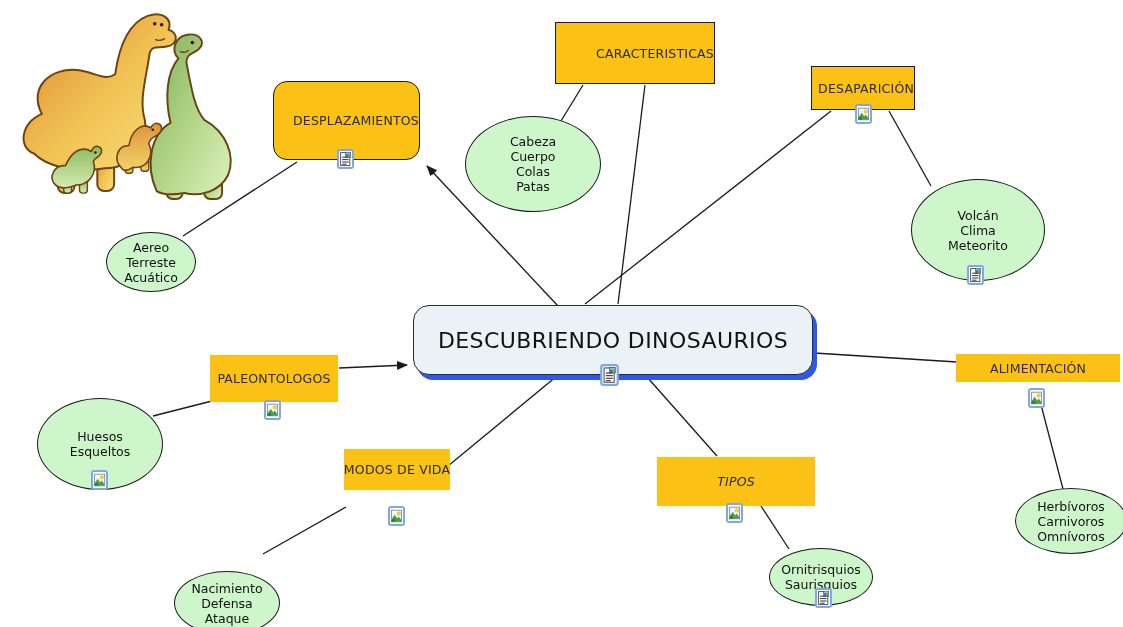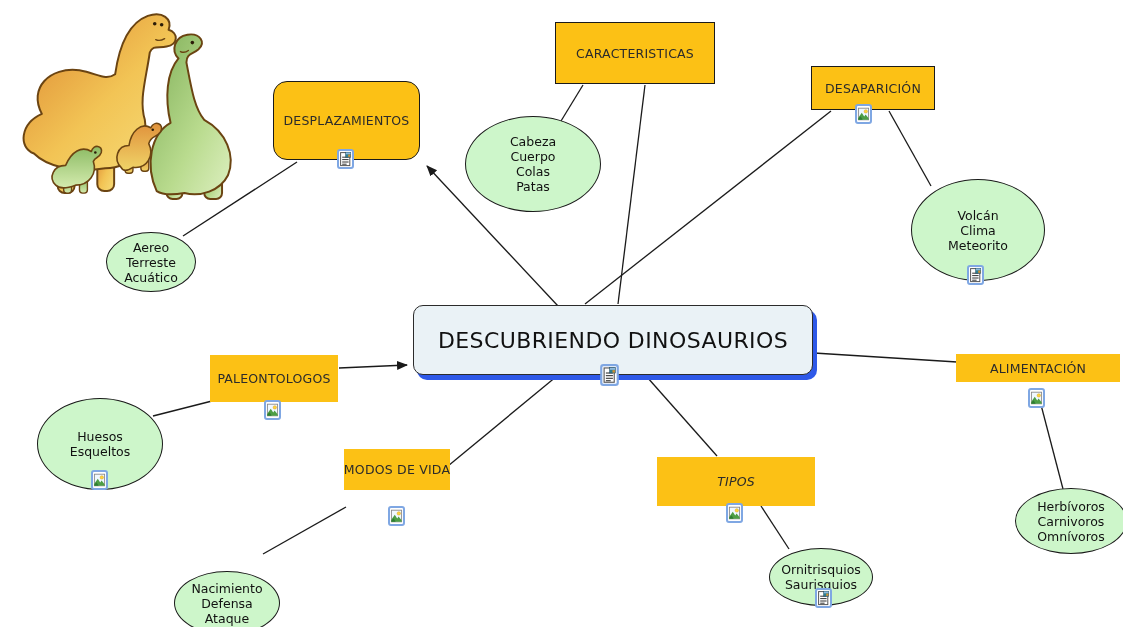--- a/index.html
+++ b/index.html
@@ -4,24 +4,24 @@
 <style>
   html,body{margin:0;padding:0;background:#fff;}
   #canvas{
     position:relative;width:1123px;height:627px;overflow:hidden;background:#ffffff;
     font-family:"DejaVu Sans","Liberation Sans",sans-serif;color:#1a1a1a;
   }
   #wires{position:absolute;left:0;top:0;z-index:1;}
   .node{position:absolute;z-index:2;display:flex;align-items:center;justify-content:center;
         text-align:center;box-sizing:border-box;}
   .topic{background:#FCC115;font-size:12.5px;letter-spacing:.2px;color:#2b2b2b;white-space:nowrap;}
-  .topic.bordered{border:1.2px solid #1a1a1a;}
+  .topic.bordered{border:1.2px solid #1a1a1a;justify-content:flex-end;}
   .detail{background:#CDF6CA;border:1.3px solid #1a1a1a;border-radius:50%;
           font-size:12.5px;line-height:15px;white-space:pre-line;color:#111;}
-  .central{background:#EAF2F6;border:1.6px solid #2b2b2b;border-radius:10px;
+  .central{background:#EAF2F6;border:1.6px solid #2b2b2b;border-radius:16px;
            box-shadow:4px 5px 0 0 #2E59E8;font-size:22px;letter-spacing:.4px;
            color:#111;white-space:nowrap;z-index:2;}
   .res-icon{position:absolute;z-index:3;line-height:0;cursor:pointer;}
   .dino{position:absolute;left:5px;top:3px;z-index:2;}
 </style>
 </head>
 <body>
 
 <div id="canvas">
 
@@ -138,21 +138,21 @@
   </div>
 
   <div class="node topic bordered" style="left:273px;top:81px;width:147px;height:79px;border-radius:14px;">
     <span>DESPLAZAMIENTOS</span>
   </div>
 
   <div class="node topic bordered" style="left:555px;top:22px;width:160px;height:62px;">
     <span>CARACTERISTICAS</span>
   </div>
 
-  <div class="node topic bordered" style="left:811px;top:66px;width:124px;height:44px;">
+  <div class="node topic bordered" style="left:811px;top:66px;width:104px;height:44px;">
     <span>DESAPARICIÓN</span>
   </div>
 
   <div class="node topic" style="left:210px;top:355px;width:128px;height:47px;">
     <span>PALEONTOLOGOS</span>
   </div>
 
   <div class="node topic" style="left:344px;top:449px;width:106px;height:41px;">
     <span>MODOS DE VIDA</span>
   </div>

